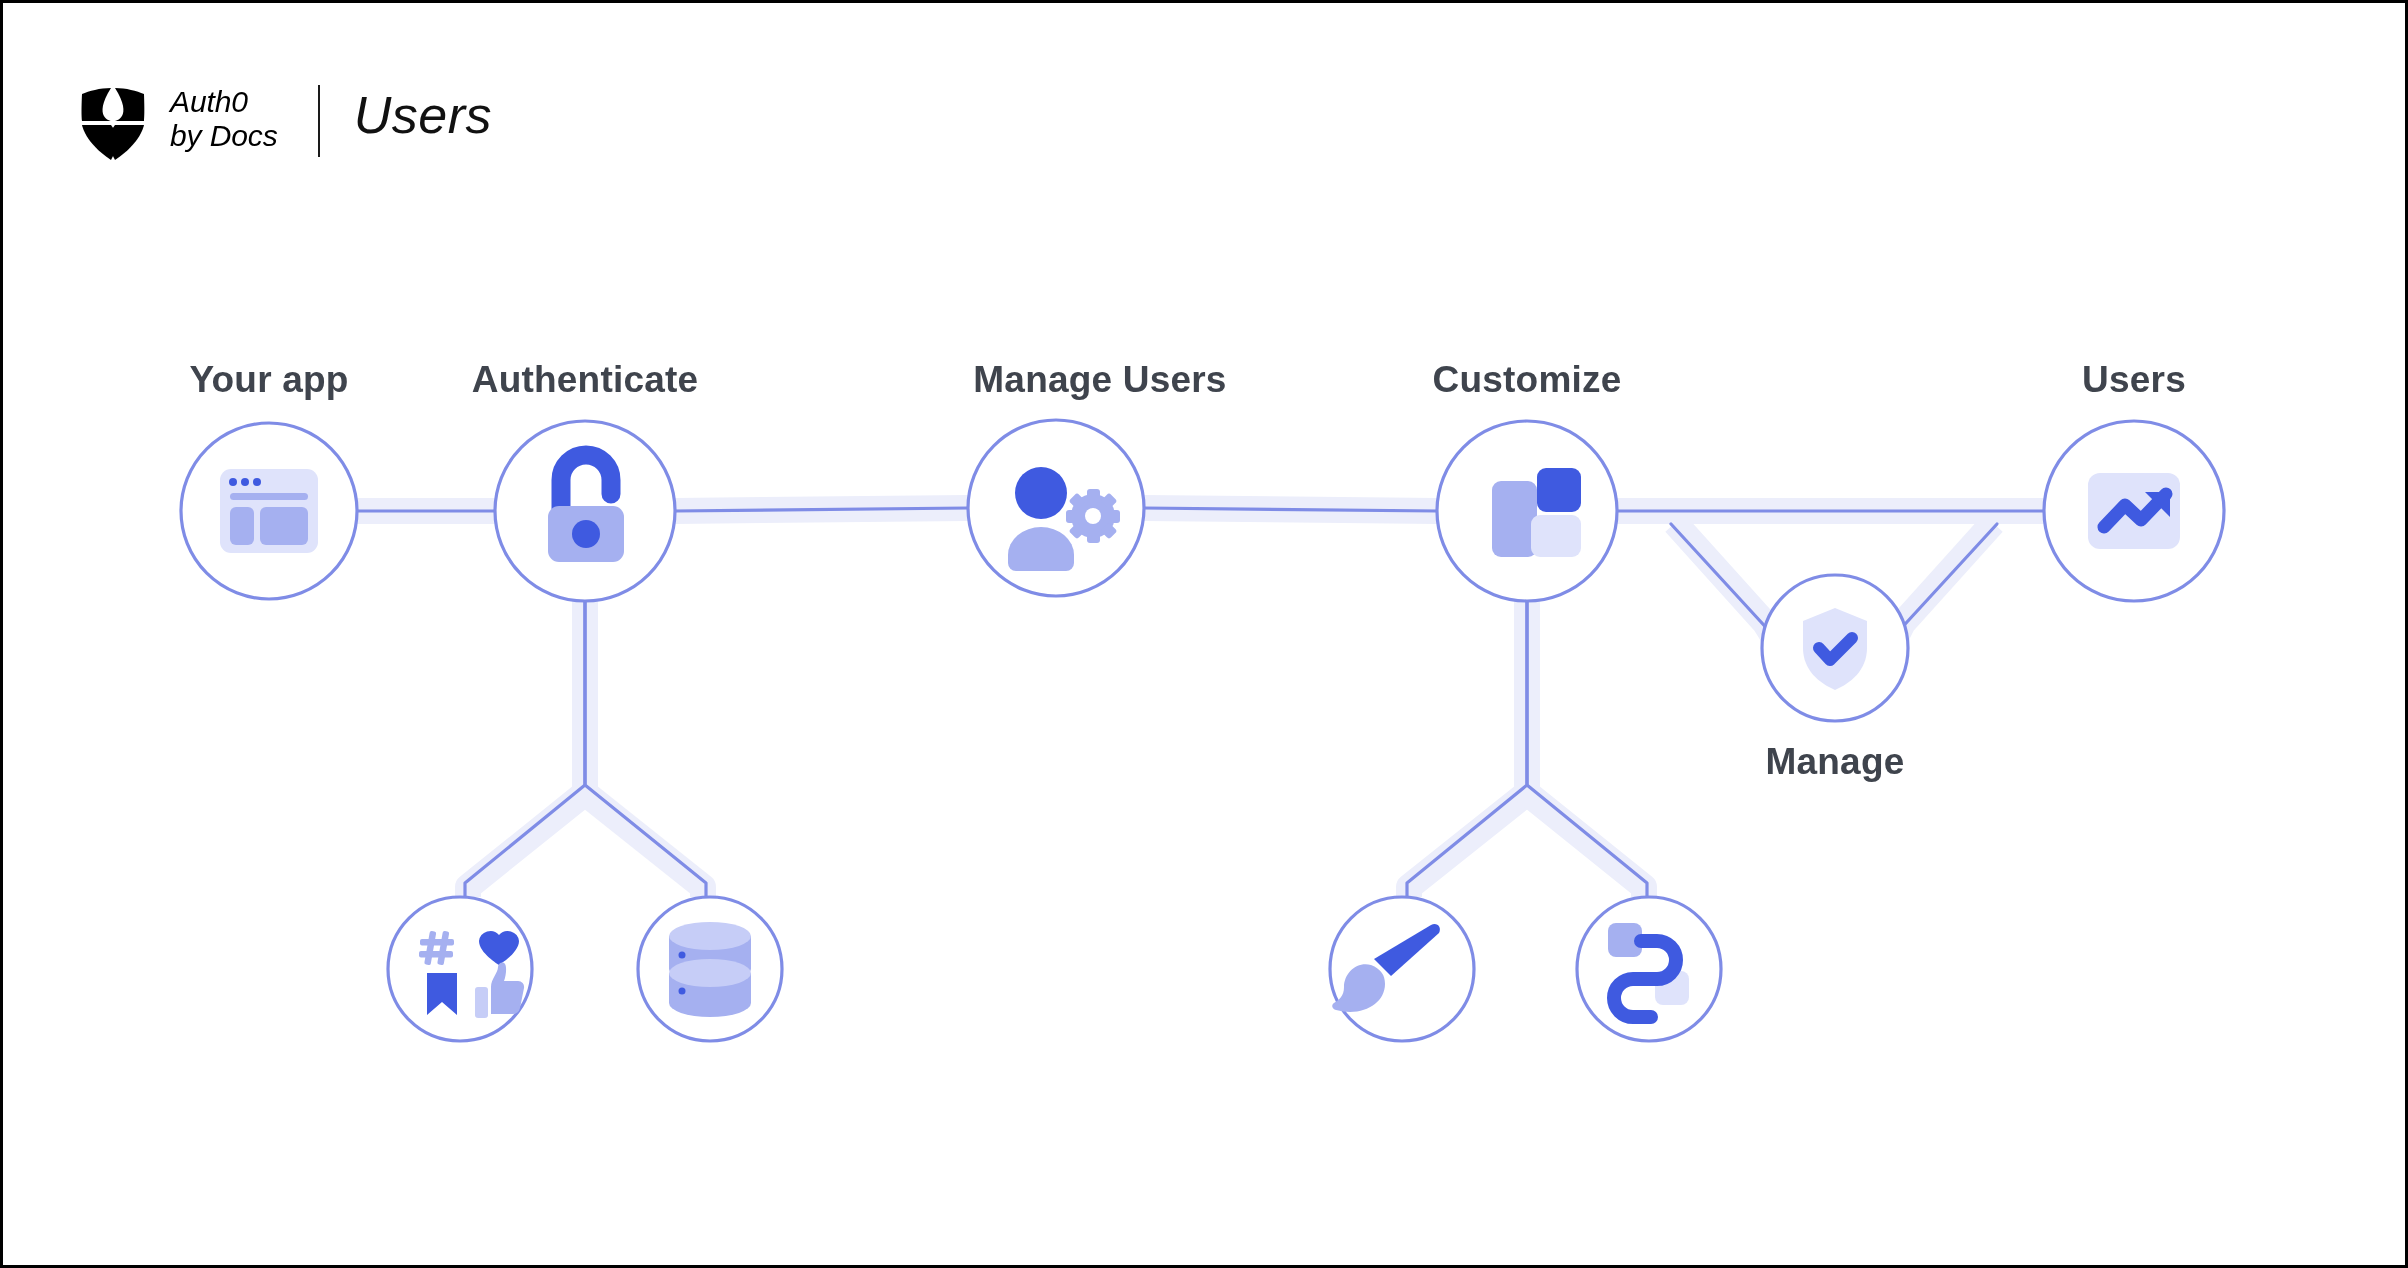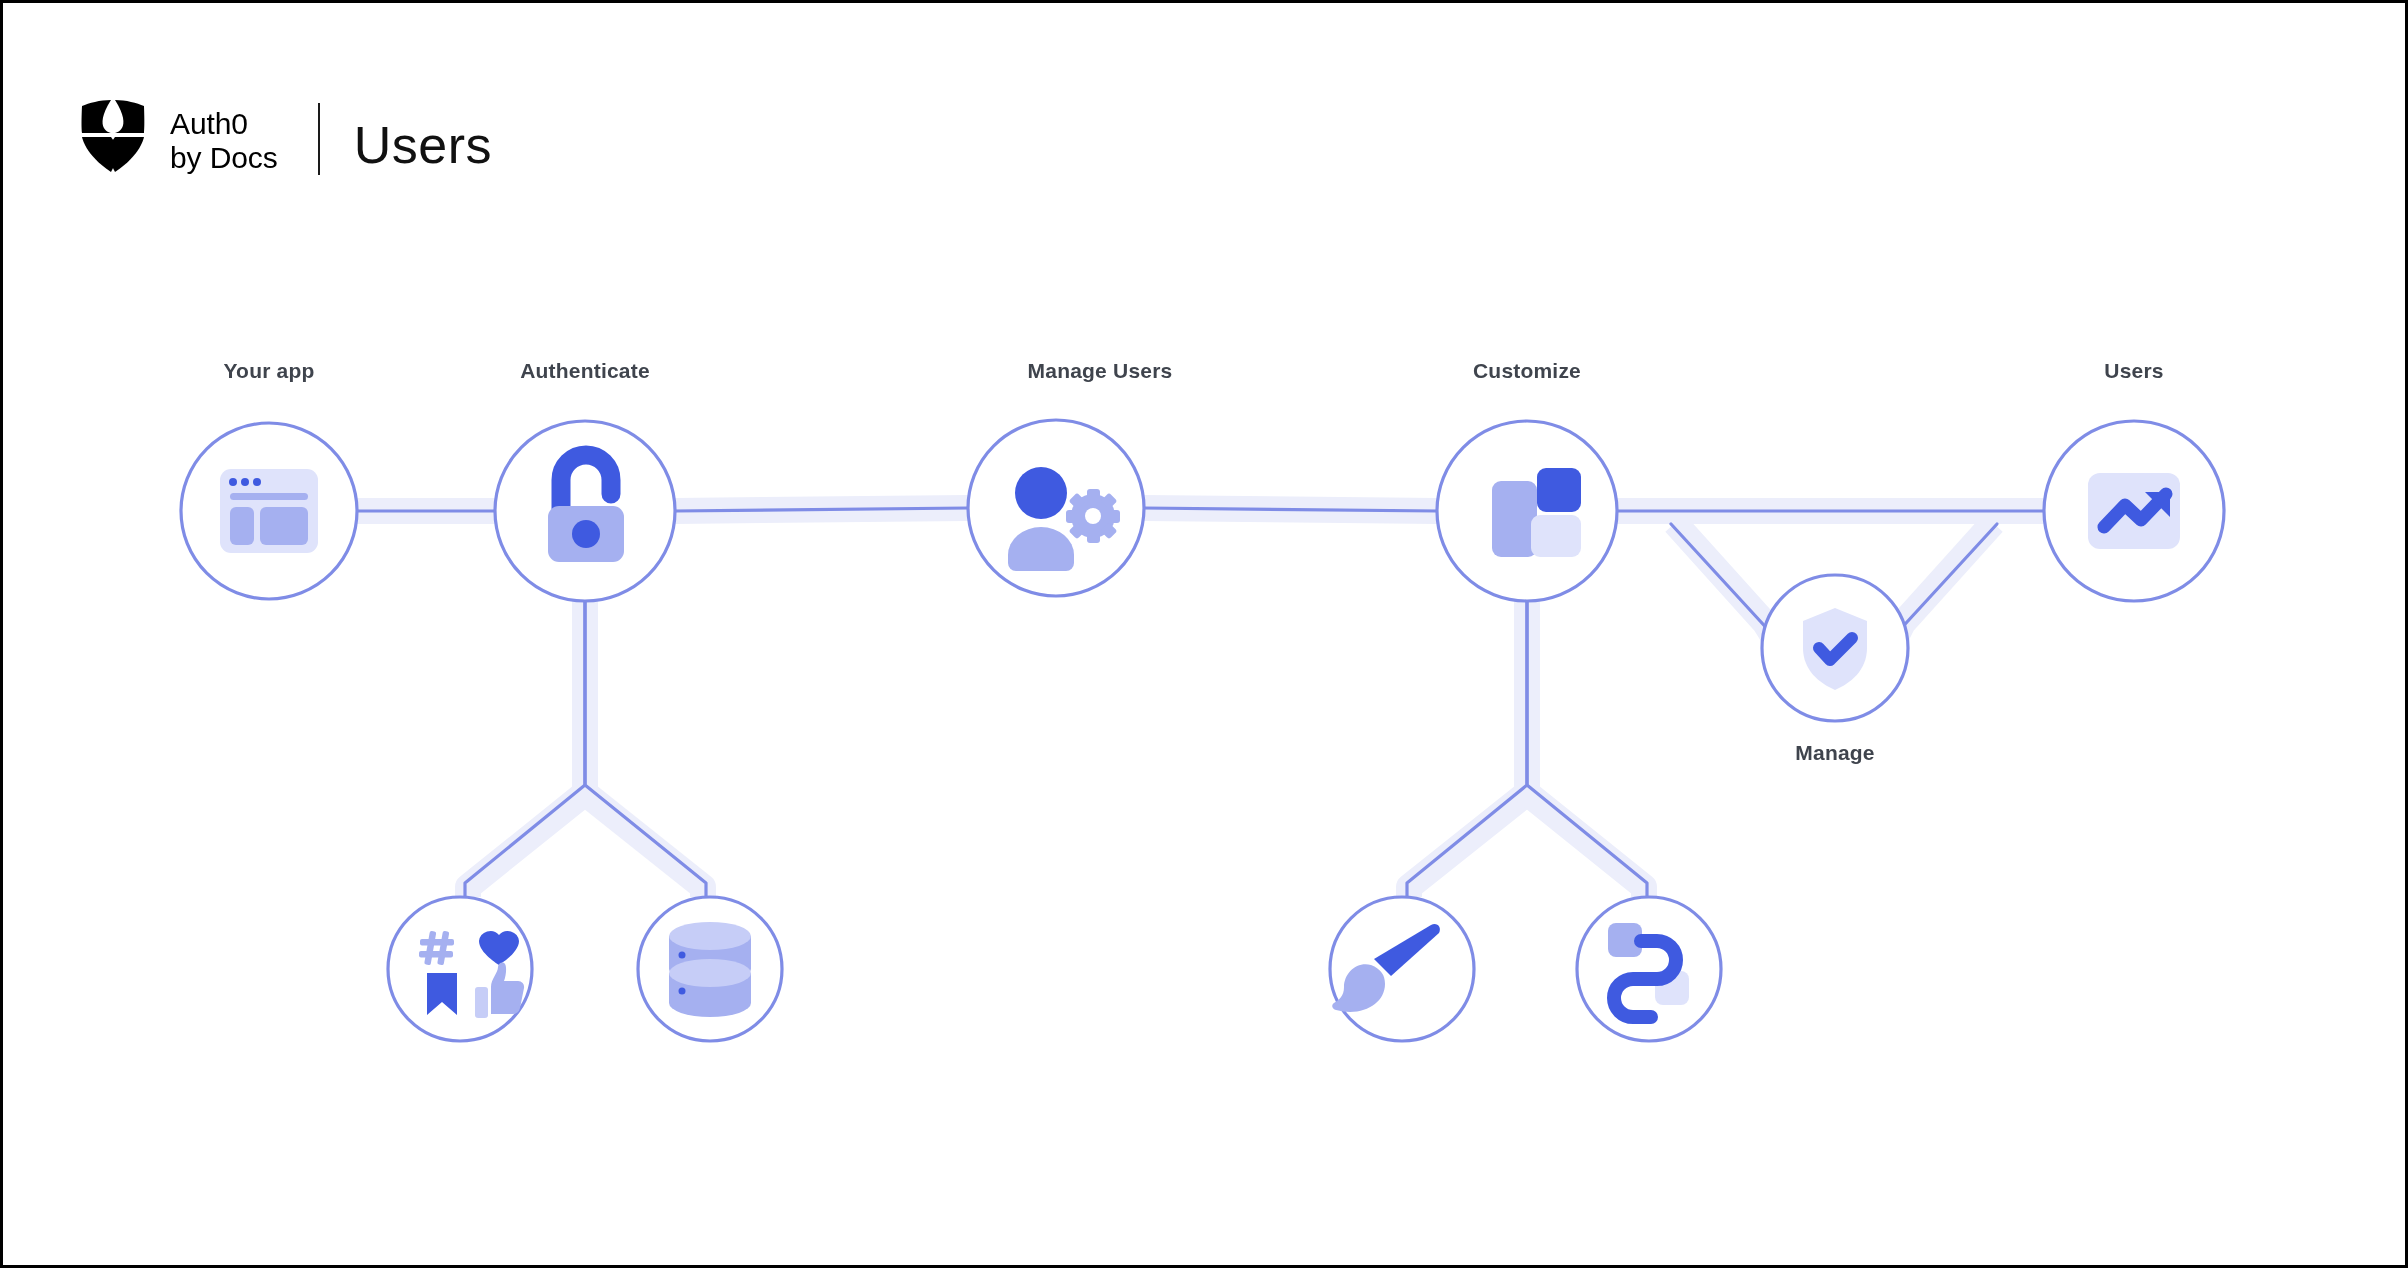--- a/index.html
+++ b/index.html
@@ -18,24 +18,25 @@
     background: #ffffff;
     box-sizing: border-box;
     border: 3px solid #000000;
     overflow: hidden;
   }
 
   
   .brand {
     position: absolute;
     left: 75px;
-    top: 92px;
+    top: 82px;
     display: flex;
-    align-items: flex-end;
+    align-items: flex-start;
     height: 80px;
+    font-style: italic;
   }
   .brand-shield {
     width: 70px;
     height: 78px;
     flex: 0 0 auto;
   }
   .brand-wordmark {
     margin-left: 22px;
     display: flex;
     flex-direction: column;
@@ -72,21 +73,21 @@
     height: 1268px;
   }
   .diagram svg {
     display: block;
     width: 2408px;
     height: 1268px;
   }
 
   .node-label {
     position: absolute;
-    font-size: 21px;
+    font-size: 37px;
     font-weight: bold;
     color: #3f444d;
     white-space: nowrap;
     transform: translateX(-50%);
     letter-spacing: 0.2px;
   }
 
   .tagline {
     position: absolute;
     left: 50%;

